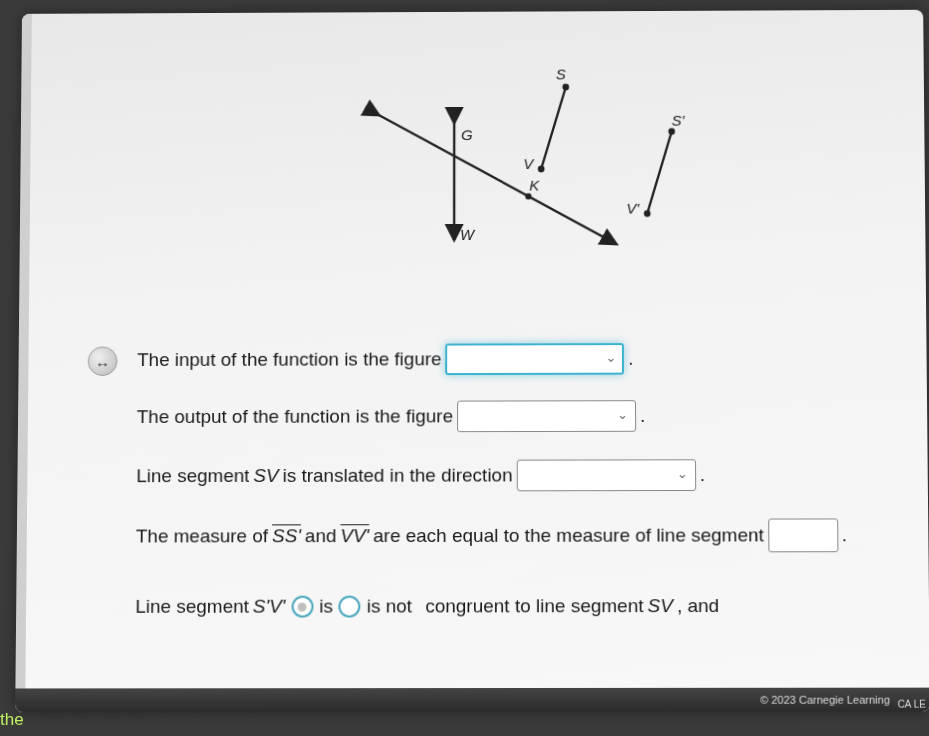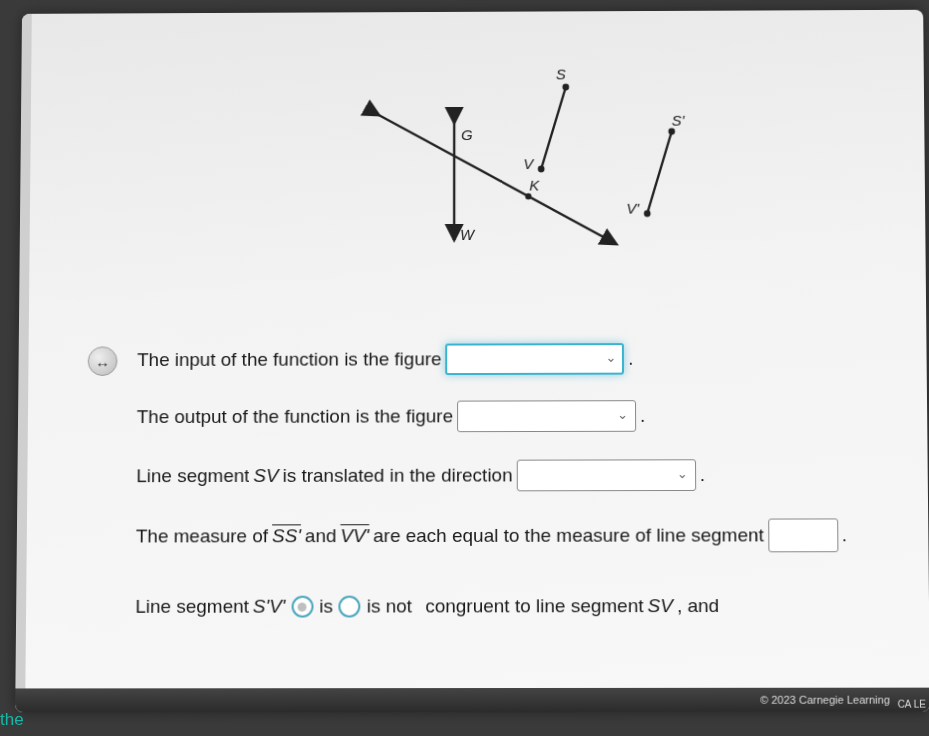--- a/index.html
+++ b/index.html
@@ -141,21 +141,21 @@
     font-size: 11px;
     display: flex;
     align-items: center;
     justify-content: flex-end;
     padding-right: 40px;
   }
   .the-label {
     position: absolute;
     left: 0;
     bottom: 6px;
-    color: #14b8a6;
+    color: #bef264;
     font-size: 17px;
     z-index: 2;
   }
   .footer-logo {
     position: absolute;
     right: 4px;
     bottom: 2px;
     font-size: 10px;
     color: #ddd;
     text-align: left;

